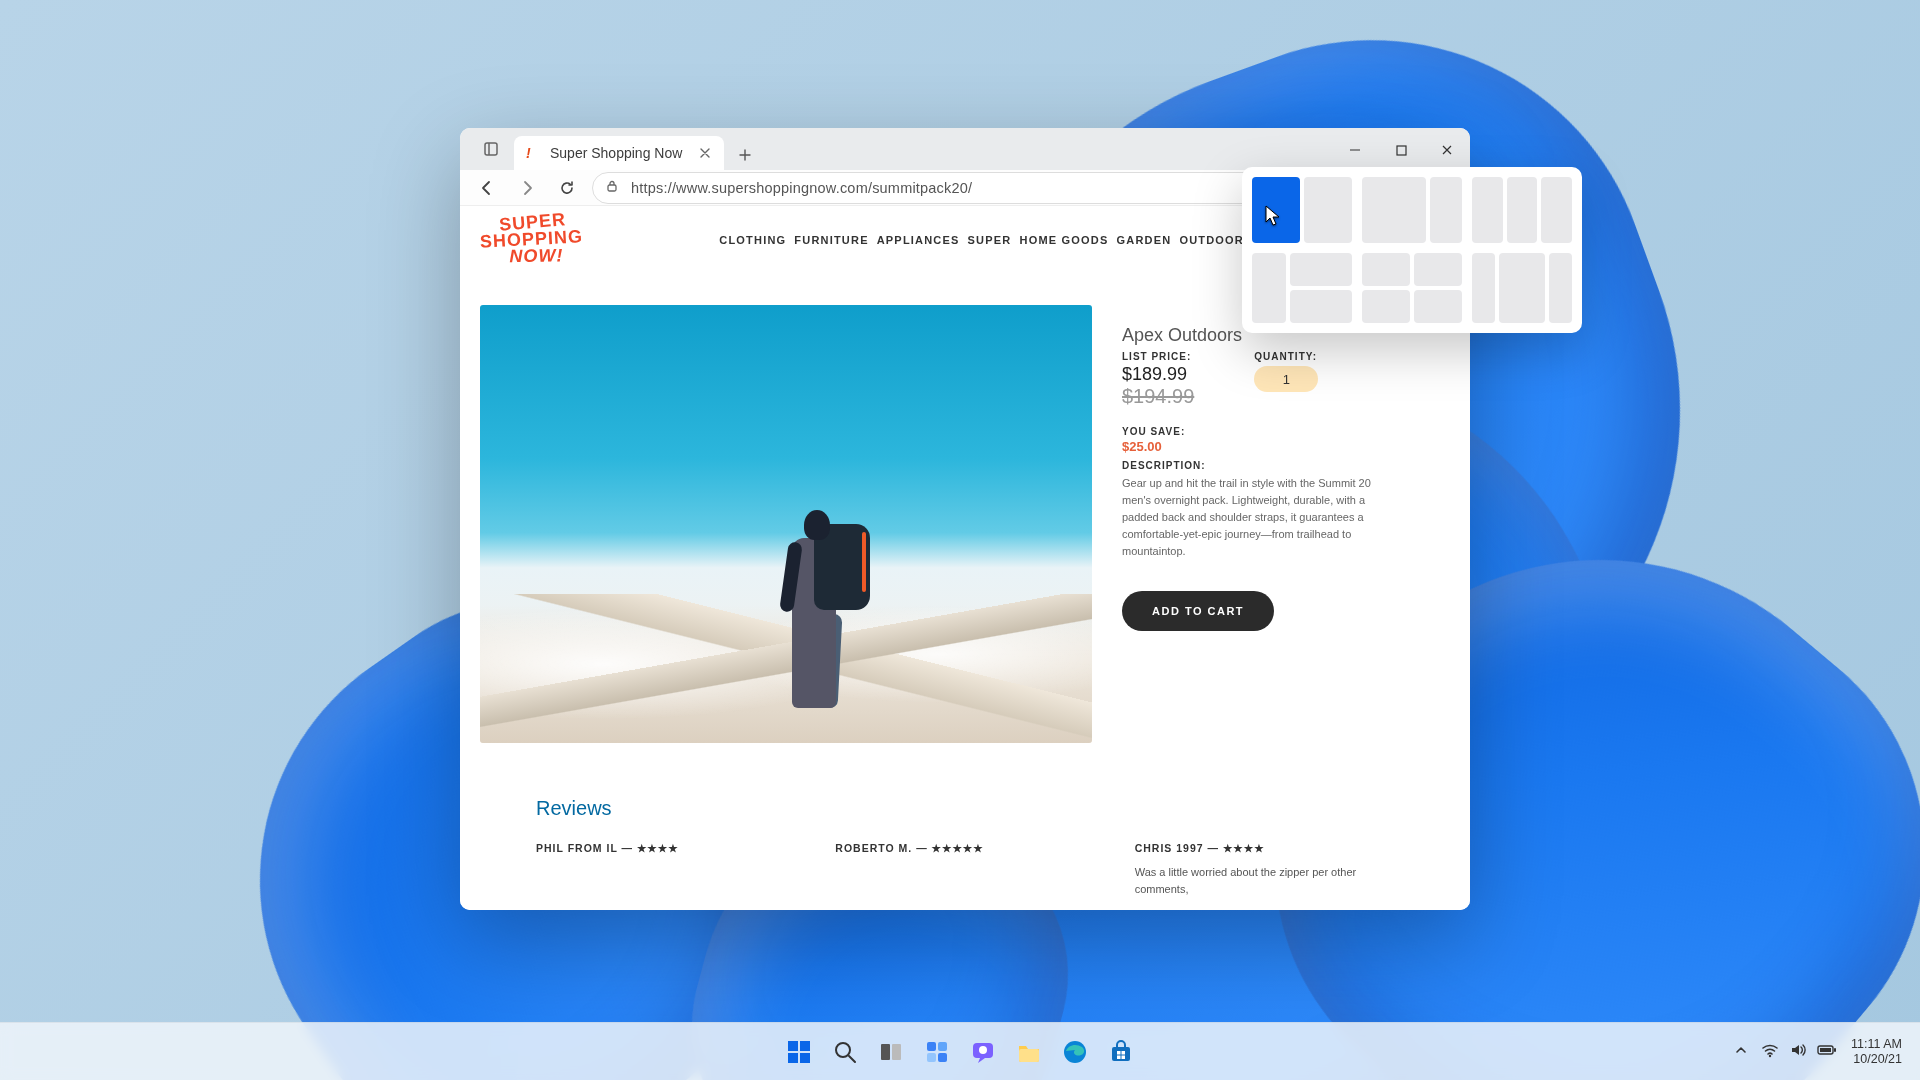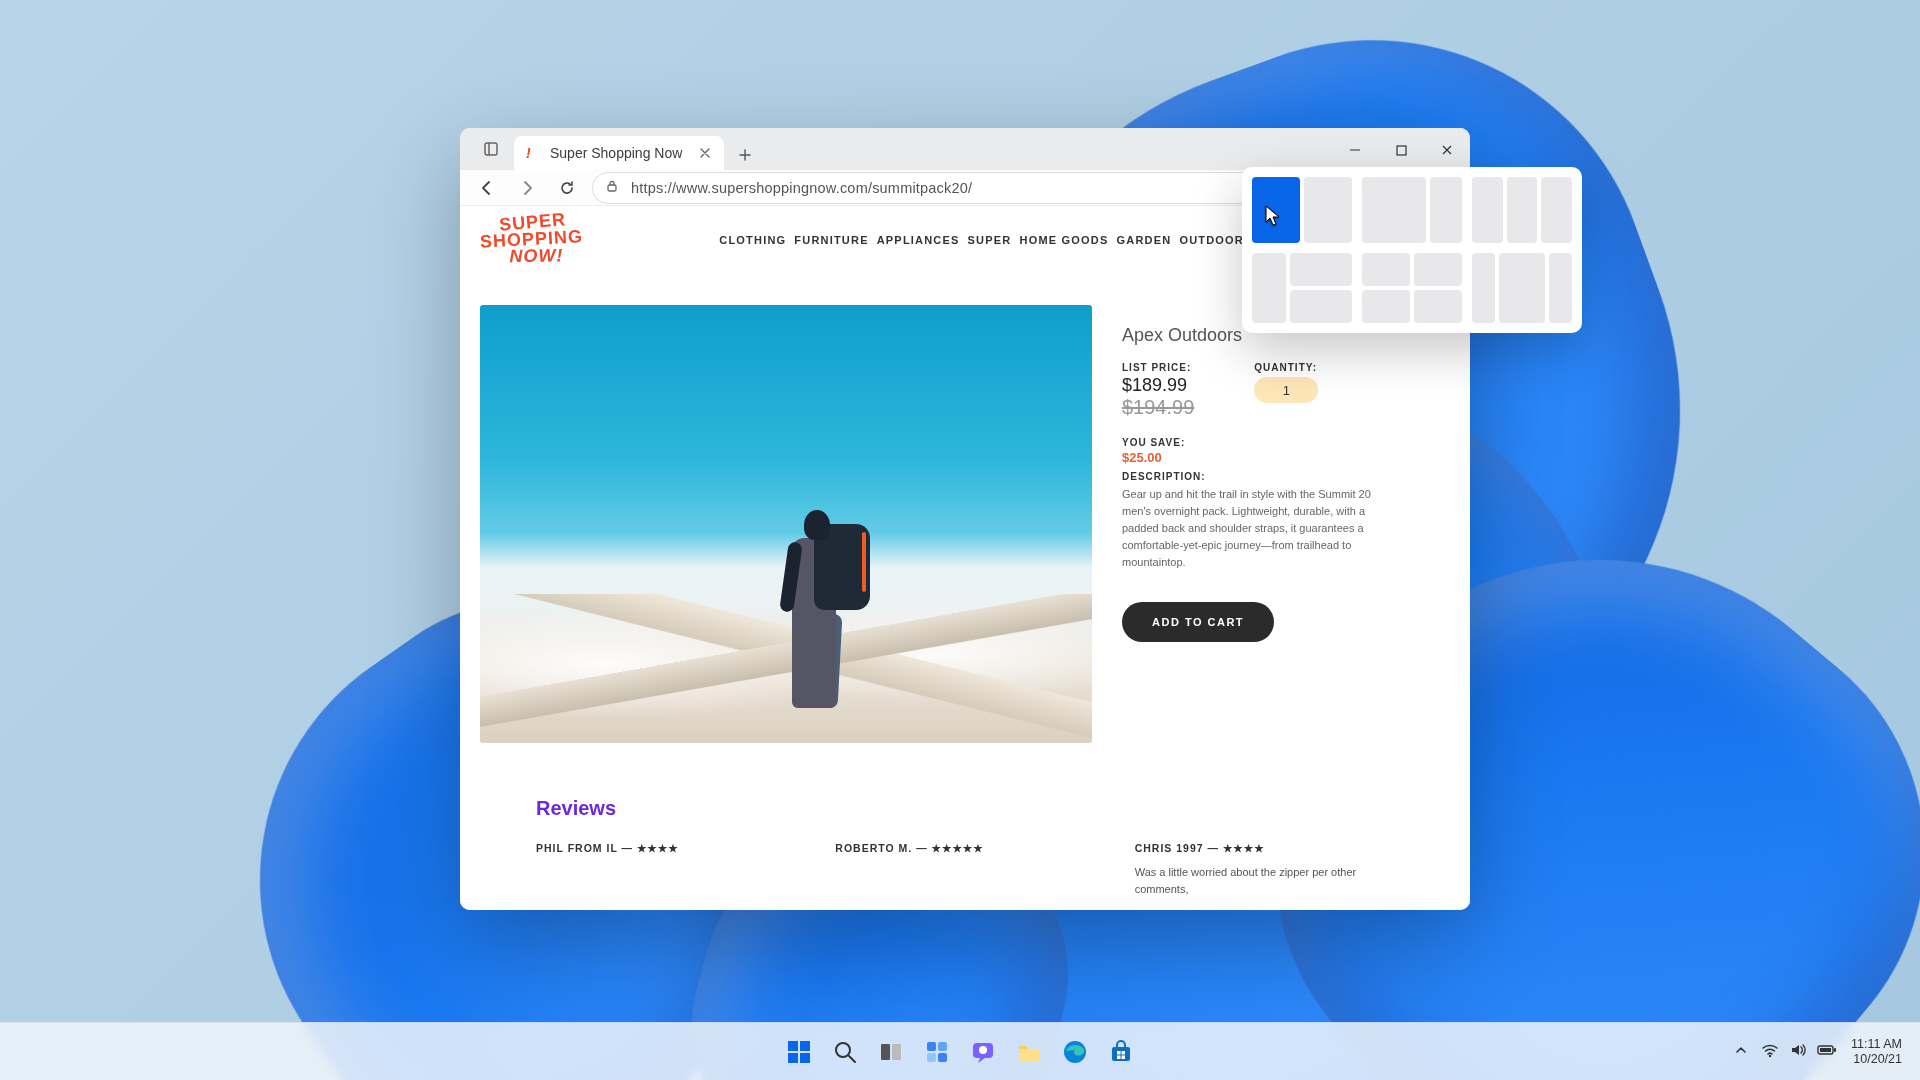--- a/index.html
+++ b/index.html
@@ -114,37 +114,37 @@
 .hiker .pack::after{content:"";position:absolute;right:4px;top:8px;width:4px;height:60px;background:#f05a28;border-radius:2px;}
 .hiker .arm{position:absolute;bottom:96px;left:22px;width:14px;height:70px;background:#1b2230;border-radius:8px;transform:rotate(8deg);}
 .hiker .legs{position:absolute;bottom:0;left:30px;width:50px;height:94px;}
 .hiker .legs::before,.hiker .legs::after{content:"";position:absolute;bottom:0;width:18px;height:94px;background:#4a5e74;border-radius:8px;}
 .hiker .legs::before{left:2px;transform:rotate(-3deg);}
 .hiker .legs::after{right:2px;transform:rotate(3deg);}
 
 .product-info { flex:1; padding-top: 18px; font-size:12px; color:#333; }
 .product-title { font-size: 22px; font-weight:500; color:#222; letter-spacing:.2px; }
 .brand { font-size: 18px; color:#555; margin-top:2px; }
-.kv { margin-top: 16px; display:flex; gap:60px; }
+.kv { margin-top: 5px; display:flex; gap:60px; }
 .kv .col { }
 .label { font-size: 10px; letter-spacing:1px; font-weight:700; color:#333; }
 .price { font-size: 18px; color:#222; margin-top:2px; }
 .old { color:#999; text-decoration:line-through; font-size:20px; }
 .save-label{ margin-top:18px; }
 .save-amt { color:#e6603a; font-size:13px; margin-top:2px; font-weight:600; }
 .qty-pill { margin-top:4px; width:64px;height:26px;background:#ffe6b8;border-radius:13px;display:flex;align-items:center;justify-content:center;font-size:13px;}
 .desc-label{margin-top:6px;}
 .desc { font-size:11px; line-height:1.55; color:#666; margin-top:4px; max-width:260px;}
 .add-cart {
   margin-top: 30px; background:#2b2b2b; color:#fff; border:none;
   padding: 14px 30px; border-radius: 24px; font-size:11px; letter-spacing:1.5px; font-weight:700;
 }
 
 .reviews { margin-top: 54px; padding: 0 56px; }
-.reviews h2 { font-size: 20px; font-weight:700; color:#6d28d9; }
+.reviews h2 { font-size: 20px; font-weight:400; color:#0369a1; }
 .review-row { display:flex; gap: 40px; margin-top: 22px; }
 .review { flex:1; font-size:11px; color:#555; }
 .review .r-head { font-size:10.5px; letter-spacing:1px; font-weight:700; color:#333; }
 .review .r-body { margin-top:10px; line-height:1.5; }
 
 
 .snap-flyout {
   position: absolute; left: 1242px; top: 167px; width: 340px; height: 166px;
   background: #fff; border-radius: 10px; z-index: 20;
   box-shadow: 0 18px 50px rgba(0,0,0,.22);

